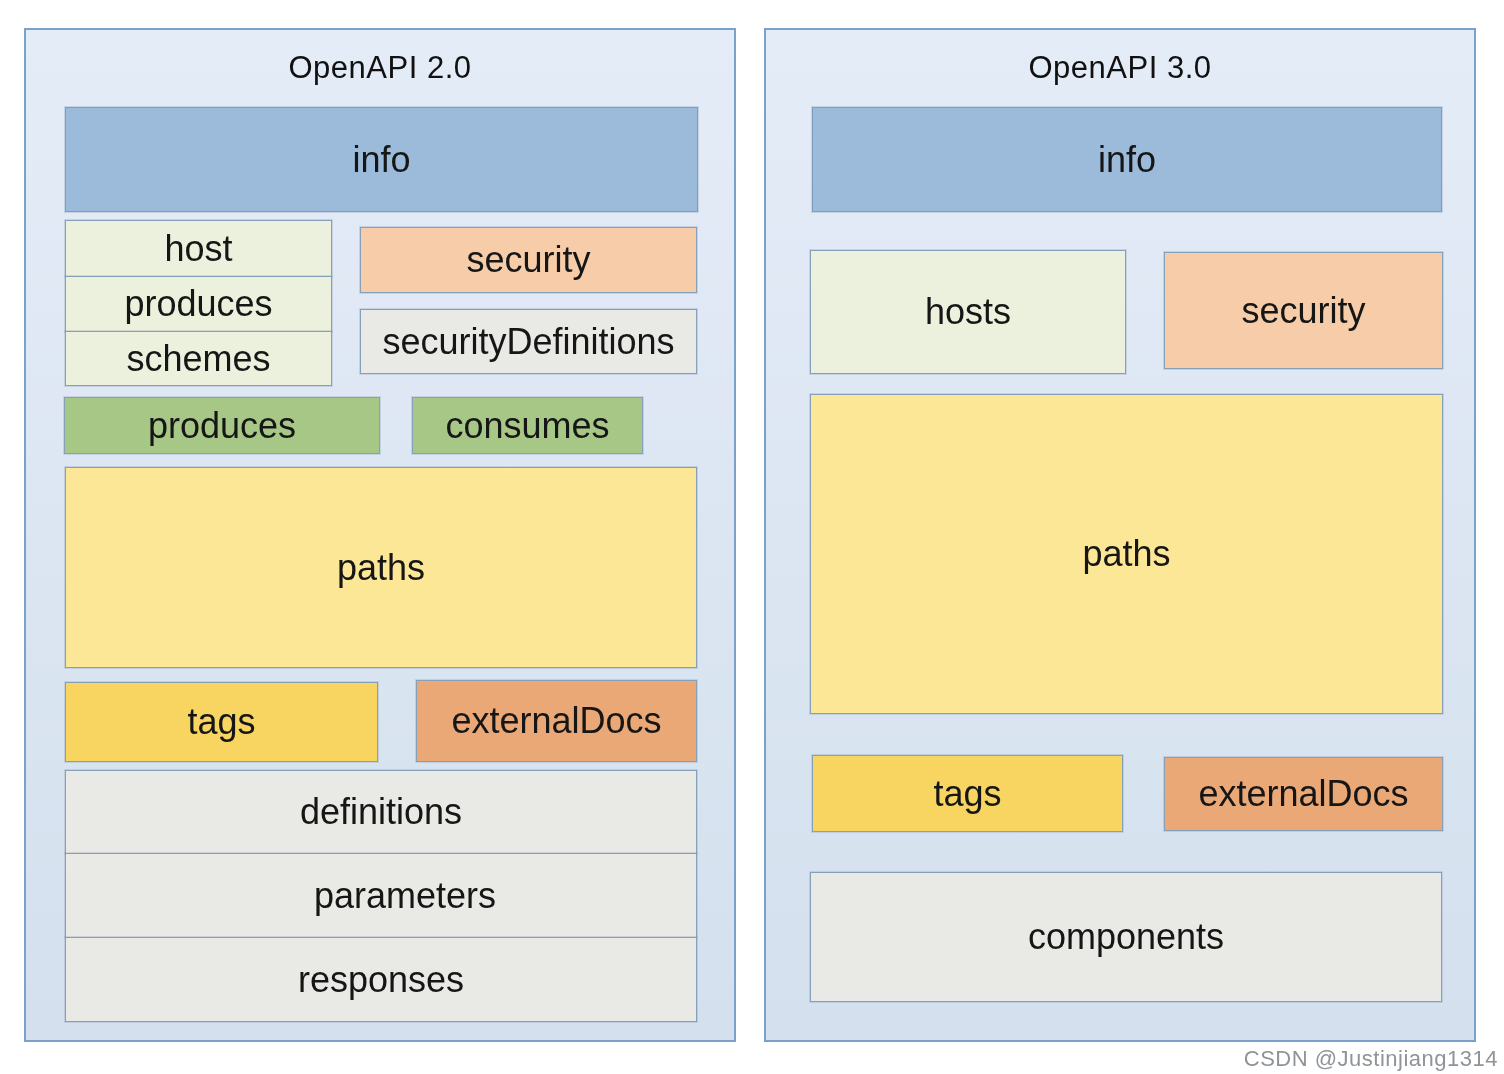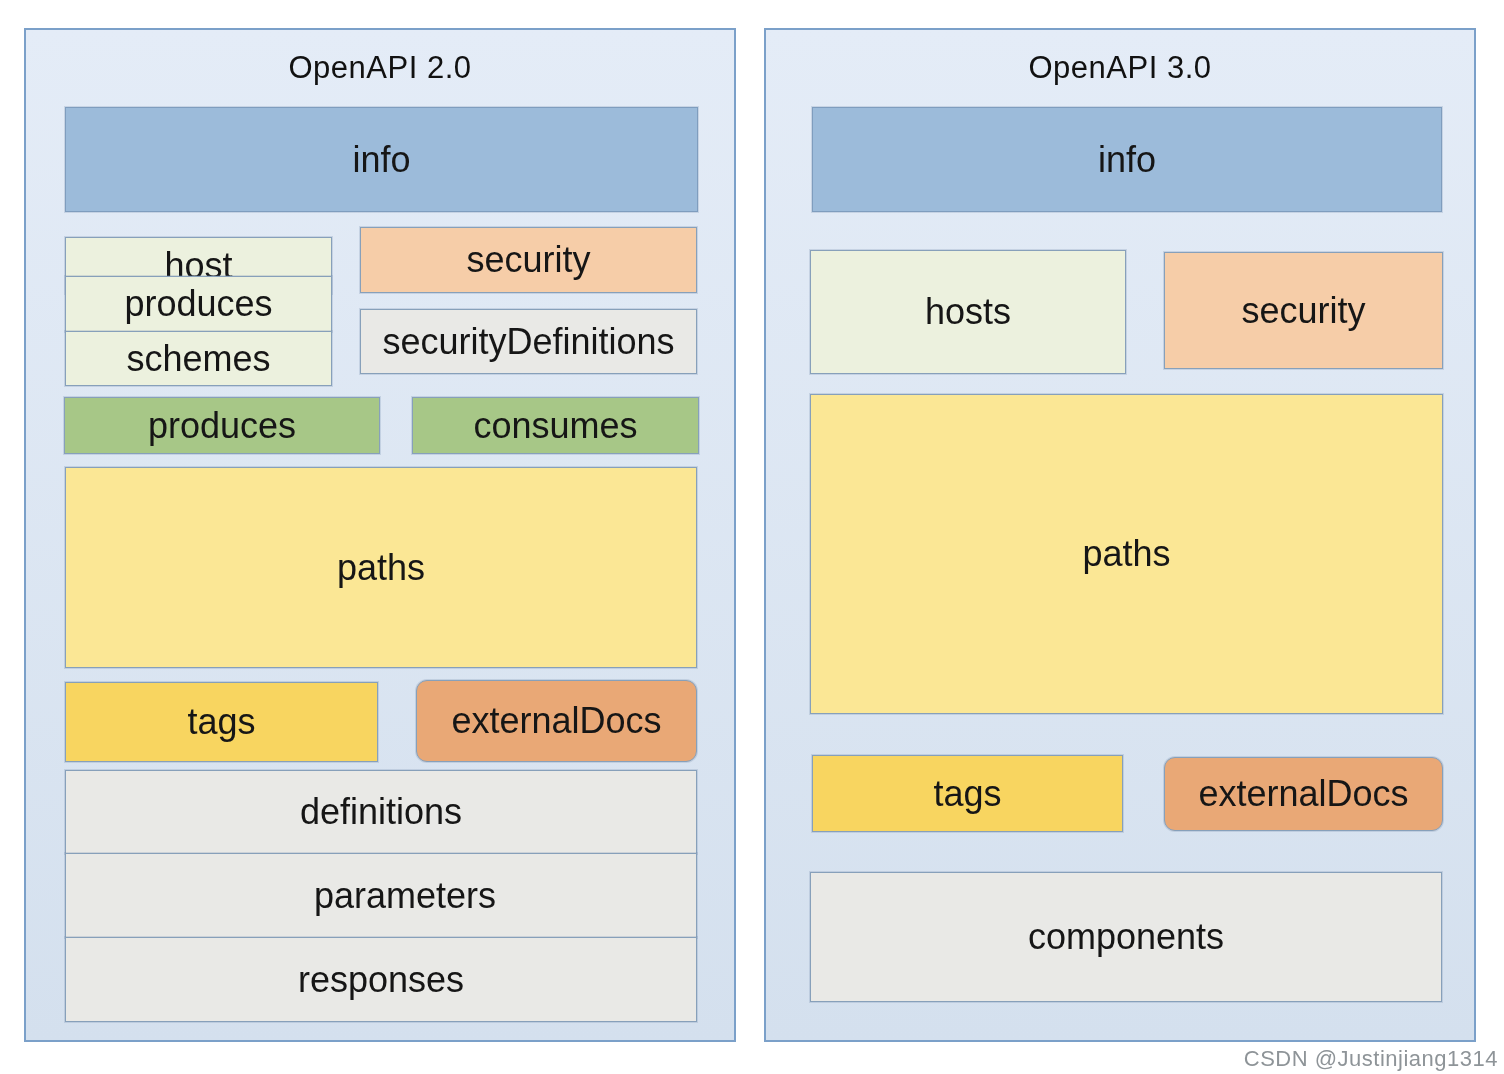--- a/index.html
+++ b/index.html
@@ -47,21 +47,21 @@
     color: #161616;
     box-shadow: 0 0 0 1px rgba(120,145,175,0.25);
   }
   .c-info       { background: var(--info);        border-color: var(--info_border); }
   .c-lightgreen { background: var(--light_green); }
   .c-peach      { background: var(--peach); }
   .c-gray       { background: var(--gray); }
   .c-green      { background: var(--green); }
   .c-yellow     { background: var(--yellow); }
   .c-gold       { background: var(--gold); }
-  .c-orange     { background: var(--orange); border-radius: 11px; }
+  .c-orange     { background: var(--orange); }
   .watermark {
     position: absolute;
     right: 6px;
     bottom: 2px;
     font-size: 22px;
     color: #8e9498;
     letter-spacing: 0.5px;
     text-shadow:
       1px 1px 0 rgba(255,255,255,0.85),
       -1px -1px 0 rgba(255,255,255,0.85),
@@ -72,29 +72,29 @@
 </head>
 <body>
 
 <div class="canvas">
 
   <section class="panel" id="panel-left">
     <div class="panel-title">OpenAPI 2.0</div>
 
     <div class="box c-info" style="left:39px; top:77px; width:633px; height:105px;">info</div>
 
-    <div class="box c-lightgreen" style="left:39px; top:207px; width:267px; height:57px;">host</div>
+    <div class="box c-lightgreen" style="left:39px; top:190px; width:267px; height:57px;">host</div>
     <div class="box c-lightgreen" style="left:39px; top:246px; width:267px; height:56px;">produces</div>
     <div class="box c-lightgreen" style="left:39px; top:301px; width:267px; height:55px;">schemes</div>
 
     <div class="box c-peach" style="left:334px; top:197px; width:337px; height:66px;">security</div>
     <div class="box c-gray" style="left:334px; top:279px; width:337px; height:65px;">securityDefinitions</div>
 
     <div class="box c-green" style="left:38px; top:367px; width:316px; height:57px;">produces</div>
-    <div class="box c-green" style="left:386px; top:367px; width:287px; height:57px;">consumes</div>
+    <div class="box c-green" style="left:386px; top:367px; width:231px; height:57px;">consumes</div>
 
     <div class="box c-yellow" style="left:39px; top:437px; width:632px; height:201px;">paths</div>
 
     <div class="box c-gold" style="left:39px; top:652px; width:313px; height:80px;">tags</div>
     <div class="box c-orange" style="left:390px; top:650px; width:281px; height:82px;">externalDocs</div>
 
     <div class="box c-gray" style="left:39px; top:740px; width:632px; height:84px;">definitions</div>
     <div class="box c-gray" style="left:39px; top:823px; width:632px; height:85px;padding-left:48px;">parameters</div>
     <div class="box c-gray" style="left:39px; top:907px; width:632px; height:85px;">responses</div>
   </section>

